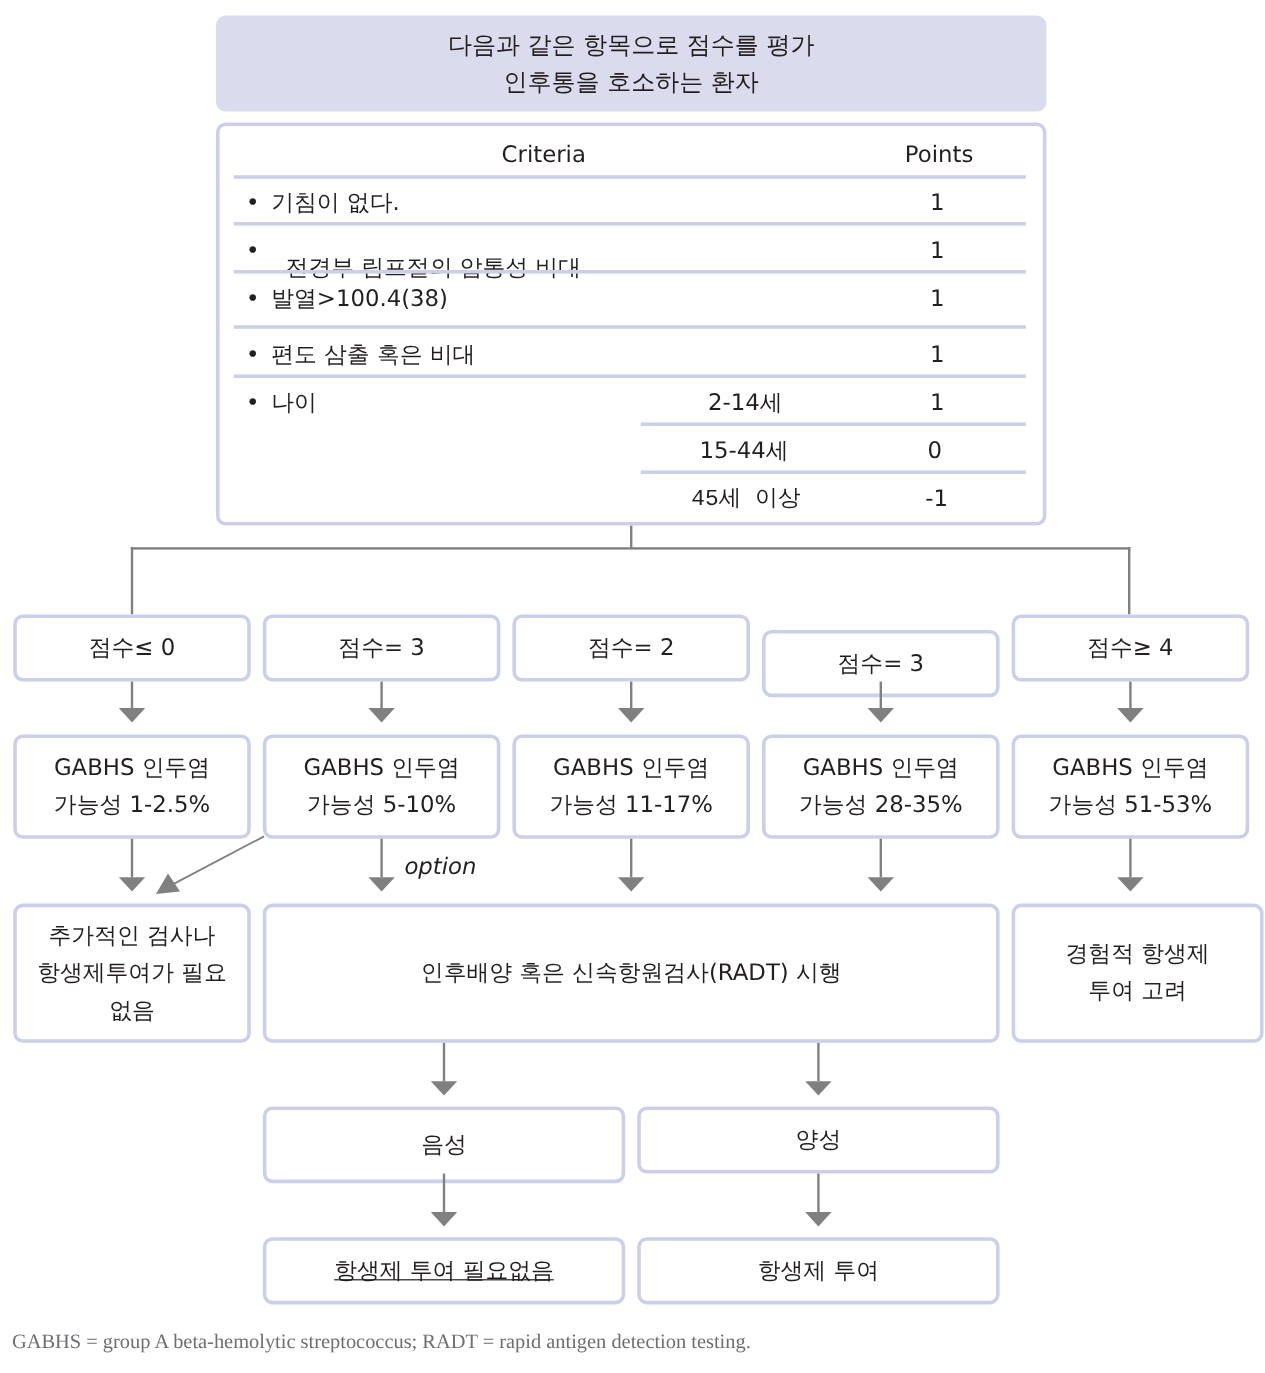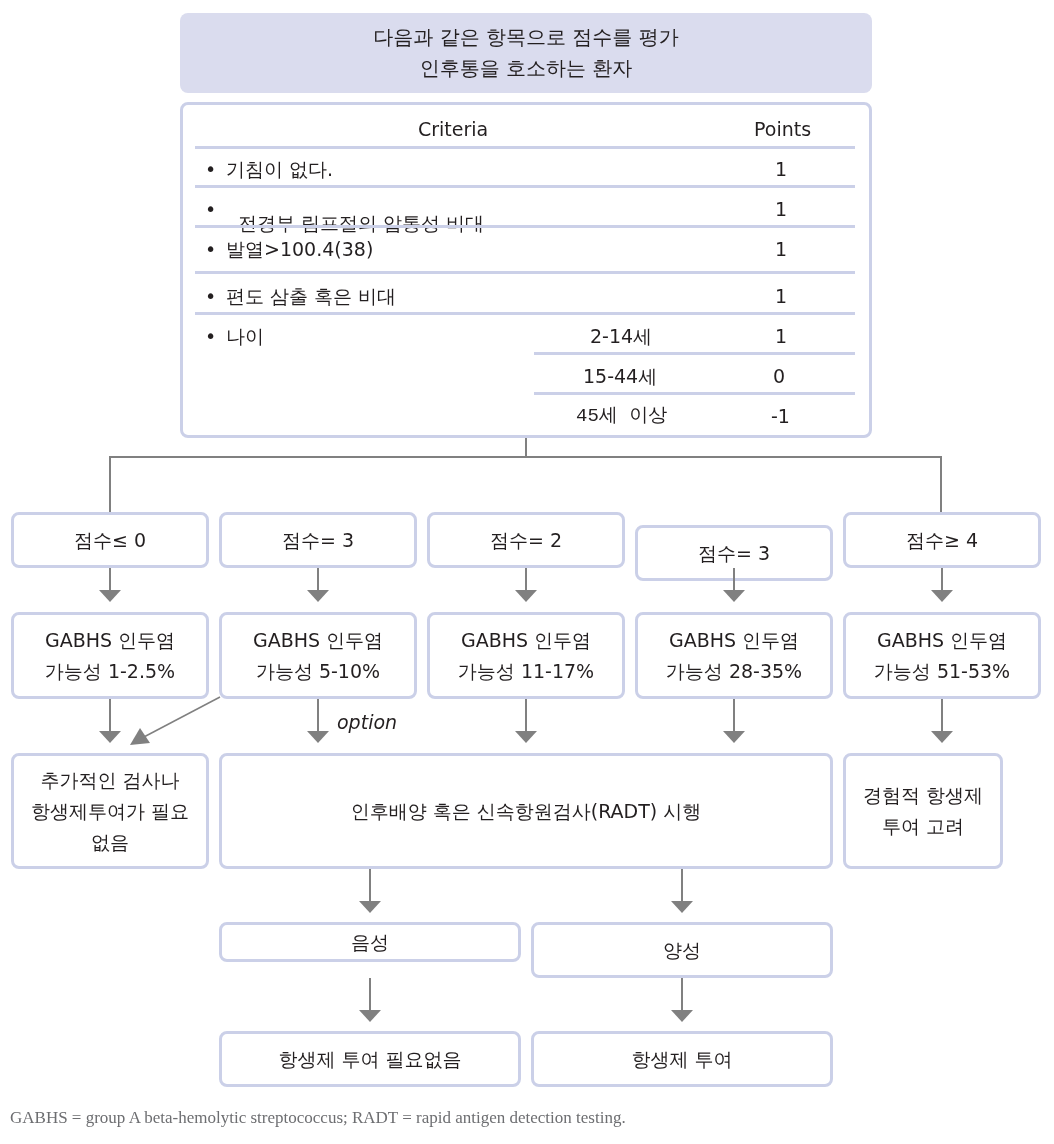--- a/index.html
+++ b/index.html
@@ -150,42 +150,42 @@
 <div class="arrowhead" style="left:931px;top:731px;"></div>
 
 <div class="node" style="left:11px;top:753px;width:198px;height:116px;">
   <span>추가적인 검사나</span>
   <span>항생제투여가 필요</span>
   <span>없음</span>
 </div>
 <div class="node" style="left:219px;top:753px;width:614px;height:116px;">
   <span>인후배양 혹은 신속항원검사(RADT) 시행</span>
 </div>
-<div class="node" style="left:843px;top:753px;width:160px;height:116px;text-align:right;">
+<div class="node" style="left:843px;top:753px;width:210px;height:116px;text-align:right;">
   <span>경험적 항생제</span>
   <span>투여 고려</span>
 </div>
 
 <div class="line" style="left:369px;top:869px;width:2px;height:32px;"></div>
 <div class="arrowhead" style="left:359px;top:901px;"></div>
 <div class="line" style="left:681px;top:869px;width:2px;height:32px;"></div>
 <div class="arrowhead" style="left:671px;top:901px;"></div>
 
-<div class="node" style="left:219px;top:922px;width:302px;height:40px;">
+<div class="node" style="left:219px;top:922px;width:302px;height:64px;">
   <span>음성</span>
 </div>
 <div class="node" style="left:531px;top:922px;width:302px;height:56px;">
   <span>양성</span>
 </div>
 
 <div class="line" style="left:369px;top:978px;width:2px;height:32px;"></div>
 <div class="arrowhead" style="left:359px;top:1010px;"></div>
 <div class="line" style="left:681px;top:978px;width:2px;height:32px;"></div>
 <div class="arrowhead" style="left:671px;top:1010px;"></div>
 
-<div class="node" style="left:219px;top:1031px;width:302px;height:56px;">
+<div class="node" style="left:219px;top:1031px;width:302px;height:56px;text-decoration:underline;">
   <span>항생제 투여 필요없음</span>
 </div>
 <div class="node" style="left:531px;top:1031px;width:302px;height:56px;">
   <span>항생제 투여</span>
 </div>
 
 <div class="abs footnote">GABHS = group A beta-hemolytic streptococcus; RADT = rapid antigen detection testing.</div>
 
 </body></html>

